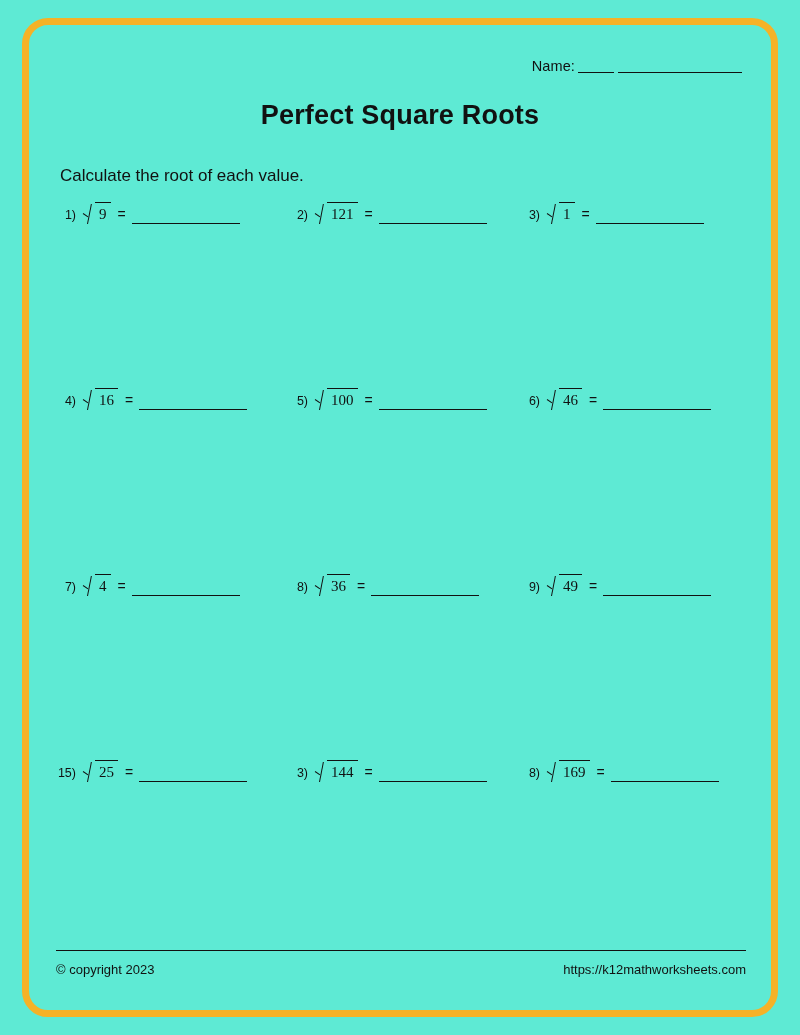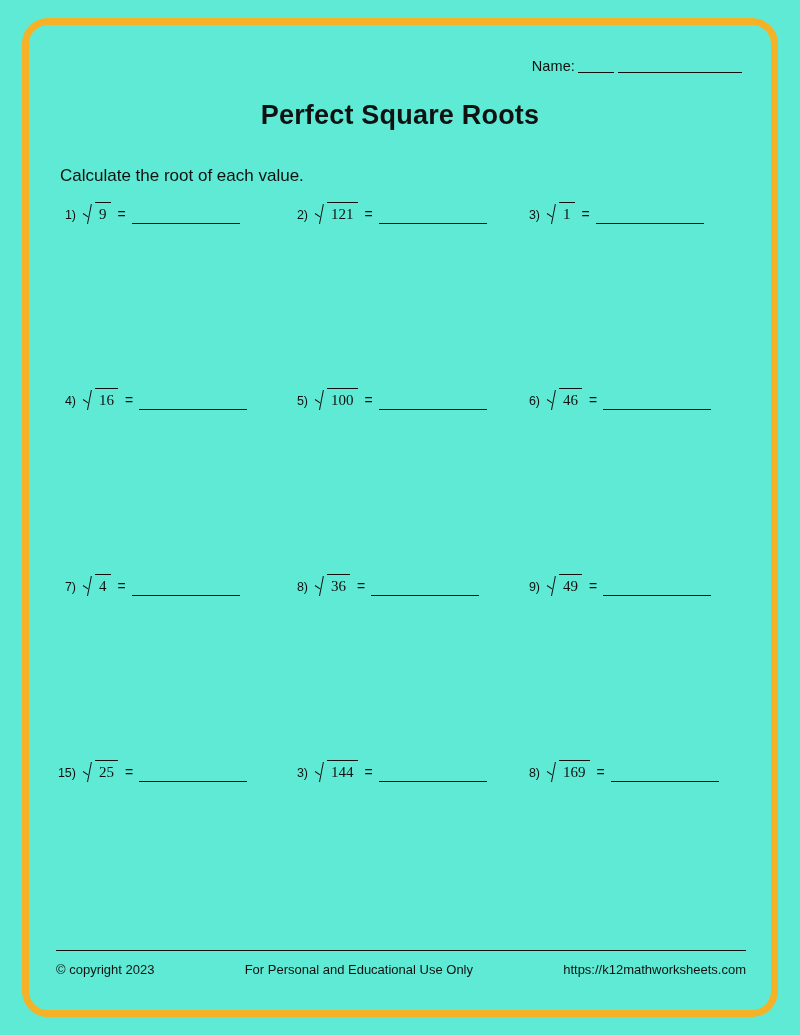--- a/index.html
+++ b/index.html
@@ -328,18 +328,17 @@
         </span>
         <span class="eq">=</span>
         <span class="answer-blank"></span>
       </div>
 
     </div>
 
     <div class="footer-rule"></div>
     <div class="footer">
       <span class="left">© copyright 2023</span>
-      <span class="center">For Personal and Educational Use Only</span>
       <span class="right">https://k12mathworksheets.com</span>
     </div>
 
   </div>
 </div>
 
 </body></html>

